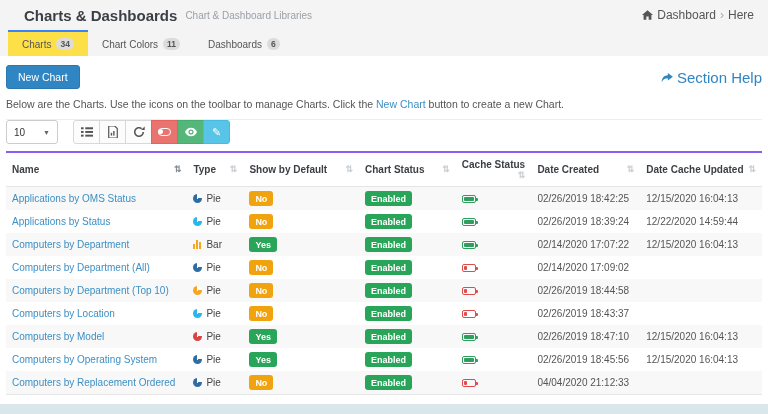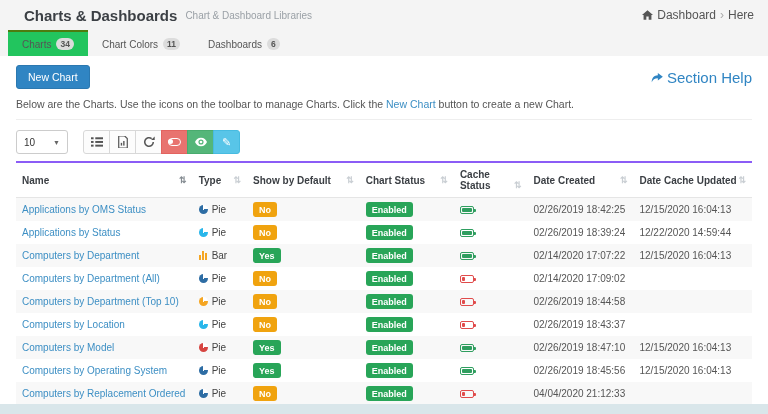--- a/index.html
+++ b/index.html
@@ -10,35 +10,35 @@
   .topbar { height:30px; background:#f4f4f4; display:flex; align-items:center; padding:0 14px 0 24px;text-align:right; }
   .page-title { font-size:15px; font-weight:bold; color:#3b3f44; }
   .page-subtitle { font-size:10px; color:#9aa0a6; margin-left:8px; }
   .breadcrumb { margin-left:auto; display:flex; align-items:center; gap:4px; font-size:12px; color:#555; }
   .home-ic { width:11px; height:10px; fill:#555; }
   .crumb-sep { color:#aaa; }
 
   
   .tabs { height:26px; background:#f4f4f4; display:flex; padding:0 8px; }
   .tab { display:flex; align-items:center; gap:5px; padding:0 14px; font-size:10px; color:#555; cursor:pointer; border-top:2px solid transparent; }
-  .tab[data-active="true"] { background:#22c55e; border-top:2px solid #4d7c0f; }
+  .tab[data-active="true"] { background:#fde047; border-top:2px solid #3b82f6; }
   .tab-badge { background:#dcdcdc; border-radius:6px; padding:1px 4px; font-size:8.5px; font-weight:bold; color:#555; }
 
   
-  .panel { background:#fff; height:348px; padding:0 16px; overflow:hidden; }
+  .panel { background:#fff; height:348px; padding:0 6px; overflow:hidden; }
   .actions-row { display:flex; justify-content:space-between; align-items:flex-start; padding-top:9px; }
   .btn-new { background:#3085c3; border:1px solid #2b78b0; color:#fff; font-size:10.5px; padding:5px 11px; border-radius:3px; cursor:pointer; font-family:inherit; }
   .section-help { display:flex; align-items:center; gap:4px; color:#3085c3; font-size:15px; text-decoration:none; margin-top:4px; }
   .help-ic { width:12px; height:10px; fill:#3085c3; }
   .desc { font-size:10.5px; color:#555; margin:9px 0 9px; }
   .desc a { color:#3d8fc4; text-decoration:none; }
   .rule { border:none; border-top:1px solid #eee; }
 
   
-  .toolbar { display:flex; justify-content:flex-start; align-items:flex-start; margin-top:10px; }
+  .toolbar { display:flex; justify-content:flex-start; align-items:flex-start; }
   .toolbar-left { display:flex; align-items:center; gap:15px; }
   .page-select { width:52px; height:24px; border:1px solid #ccc; border-radius:3px; background:#fff; display:flex; align-items:center; justify-content:space-between; padding:0 7px; font-size:10px; color:#333; cursor:pointer; }
   .chev { font-size:7px; color:#666; }
   .btn-group { display:flex; }
   .tool-btn { width:27px; height:24px; display:flex; align-items:center; justify-content:center; border:1px solid #d8d8d8; background:#fcfcfc; margin-left:-1px; cursor:pointer; }
   .tool-btn:first-child { border-radius:3px 0 0 3px; margin-left:0; }
   .tool-btn:last-child { border-radius:0 3px 3px 0; }
   .tool-btn.danger { background:#e8736f; border-color:#e3635f; }
   .tool-btn.success { background:#54b679; border-color:#49ab6e; }
   .tool-btn.info { background:#58c5e8; border-color:#47bbe0; }

